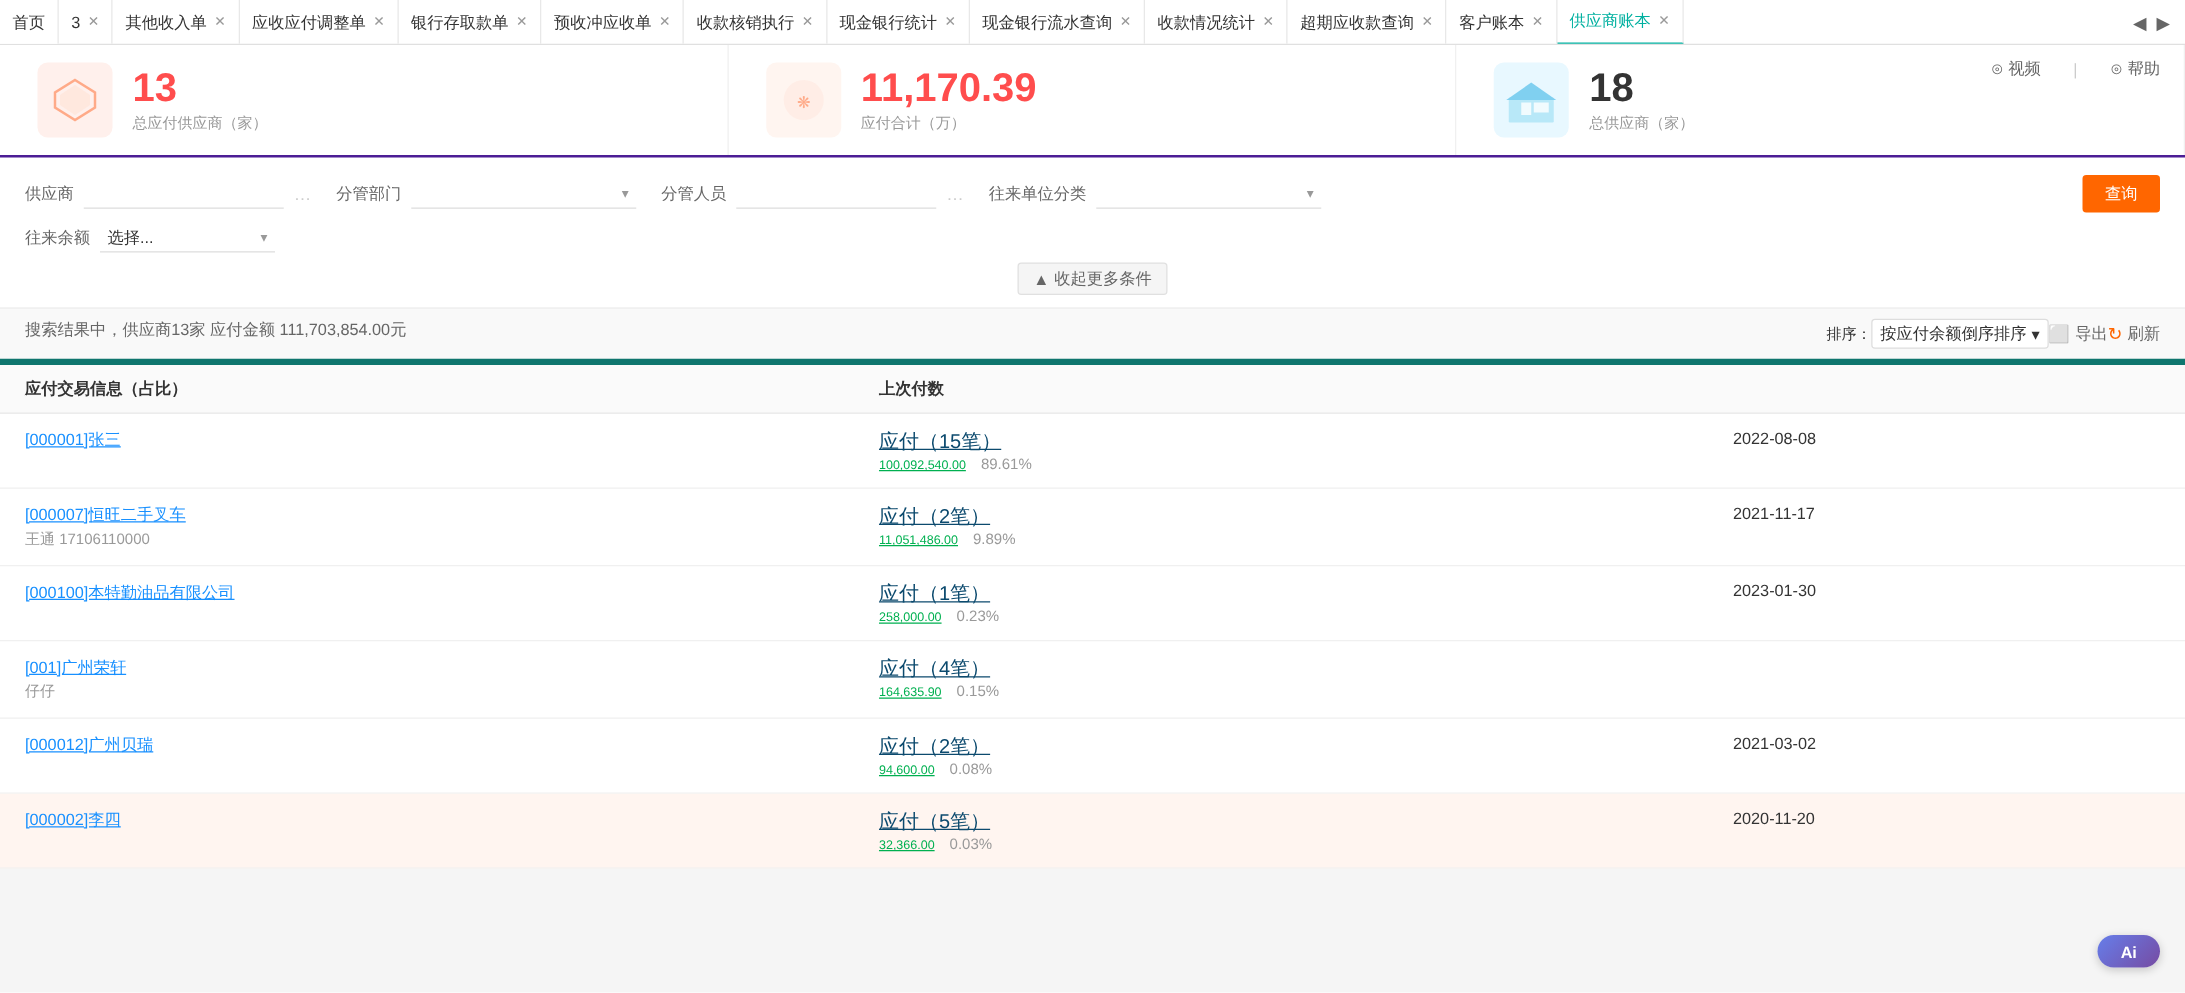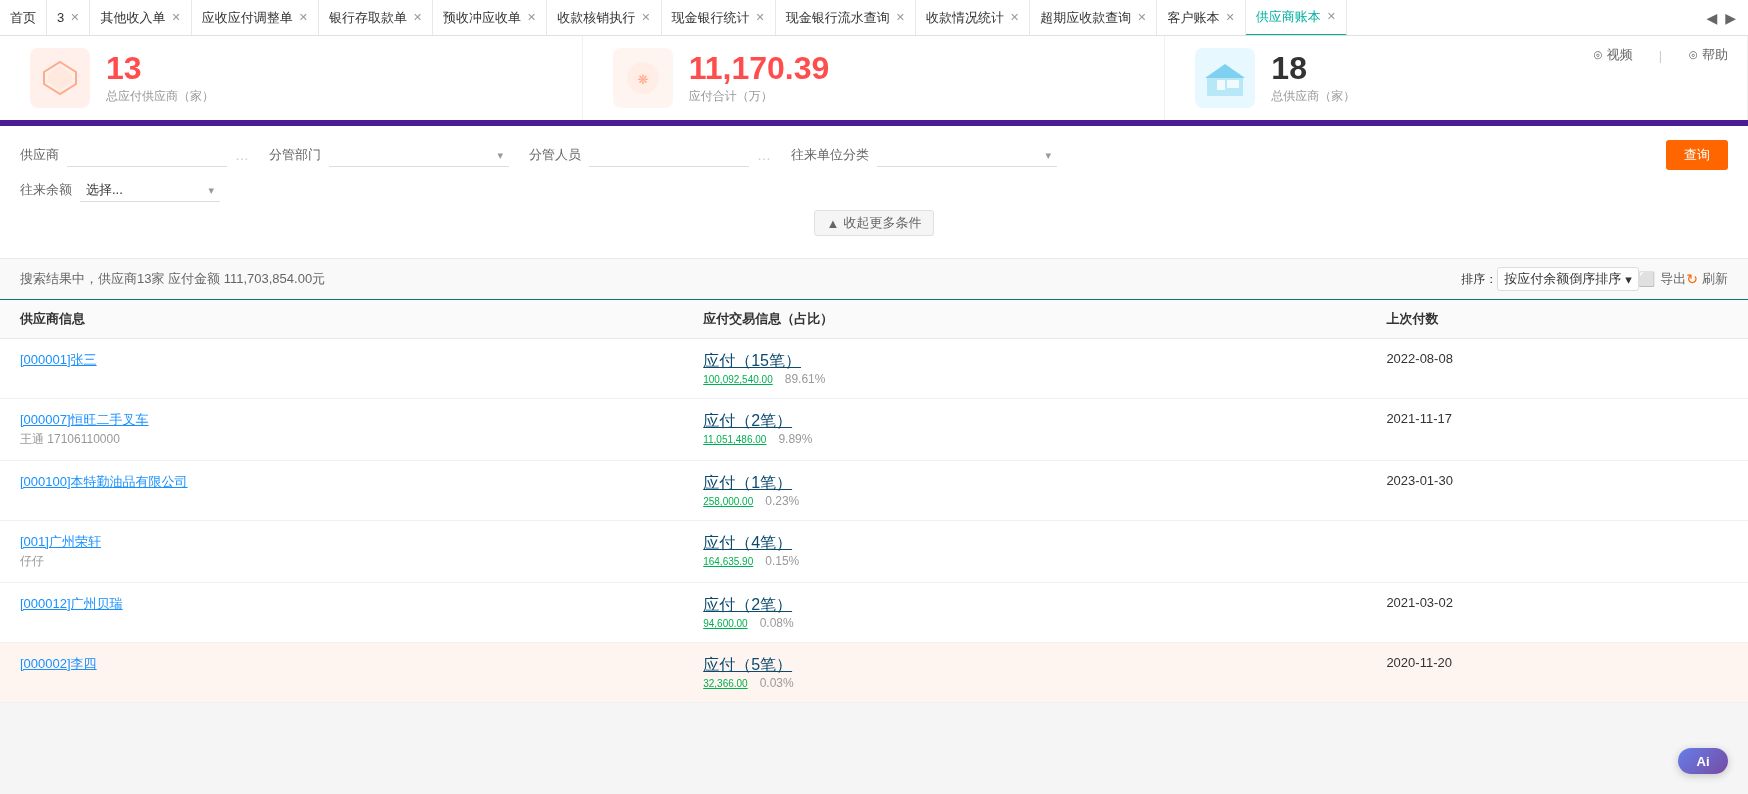--- a/index.html
+++ b/index.html
@@ -35,21 +35,21 @@
       align-items: center;
       padding: 0 8px;
     }
     .nav-arrow { cursor: pointer; color: #666; font-size: 14px; padding: 0 4px; }
 
     
     .summary-bar {
       display: flex;
       align-items: stretch;
       background: #fff;
-      border-bottom: 6px solid #4c1d95;
+      border-bottom: 2px solid #4c1d95;
       height: 90px;
       position: relative;
     }
     .summary-card {
       display: flex;
       align-items: center;
       padding: 0 30px;
       flex: 1;
       border-right: 1px solid #f0f0f0;
     }
@@ -83,21 +83,21 @@
       gap: 26px;
       color: #666;
       font-size: 12px;
     }
     .top-right-links span { cursor: pointer; color: #666; }
     .top-right-links .divider { color: #ccc; }
 
     
     .filter-area {
       background: #fff;
-      padding: 14px 20px 22px;
+      padding: 14px 20px 10px;
       border-bottom: 1px solid #e8e8e8;
     }
     .filter-row {
       display: flex;
       align-items: center;
       gap: 20px;
       margin-bottom: 8px;
     }
     .filter-item {
       display: flex;
@@ -164,24 +164,23 @@
       border: 1px solid #e0e0e0;
       border-radius: 3px;
       padding: 3px 12px;
       margin: 4px auto 0;
       width: fit-content;
     }
 
     
     .result-bar {
       display: flex;
-      align-items: center;
       padding: 8px 20px;
       background: #f9f9f9;
-      border-bottom: 1px solid #0f766e;
+      border-bottom: 5px solid #0f766e;
       font-size: 12px;
       color: #666;
     }
     .result-bar .right-actions {
       margin-left: auto;
       display: flex;
       align-items: center;
     }
     .sort-label { color: #333; font-size: 12px; }
     .sort-select-wrap {
@@ -437,21 +436,20 @@
     </div>
     <div class="action-btn">
       <span class="action-icon">↻</span>
       <span>刷新</span>
     </div>
   </div>
 </div>
 
 <div class="table-container">
   <div class="table-header">
-    <div class="th">供应商信息</div>
     <div class="th">应付交易信息（占比）</div>
     <div class="th">上次付数</div>
   </div>
 
   <div class="table-row">
     <div>
       <div class="supplier-link">[000001]张三</div>
     </div>
     <div>
       <div class="tx-label">应付（15笔）</div>

